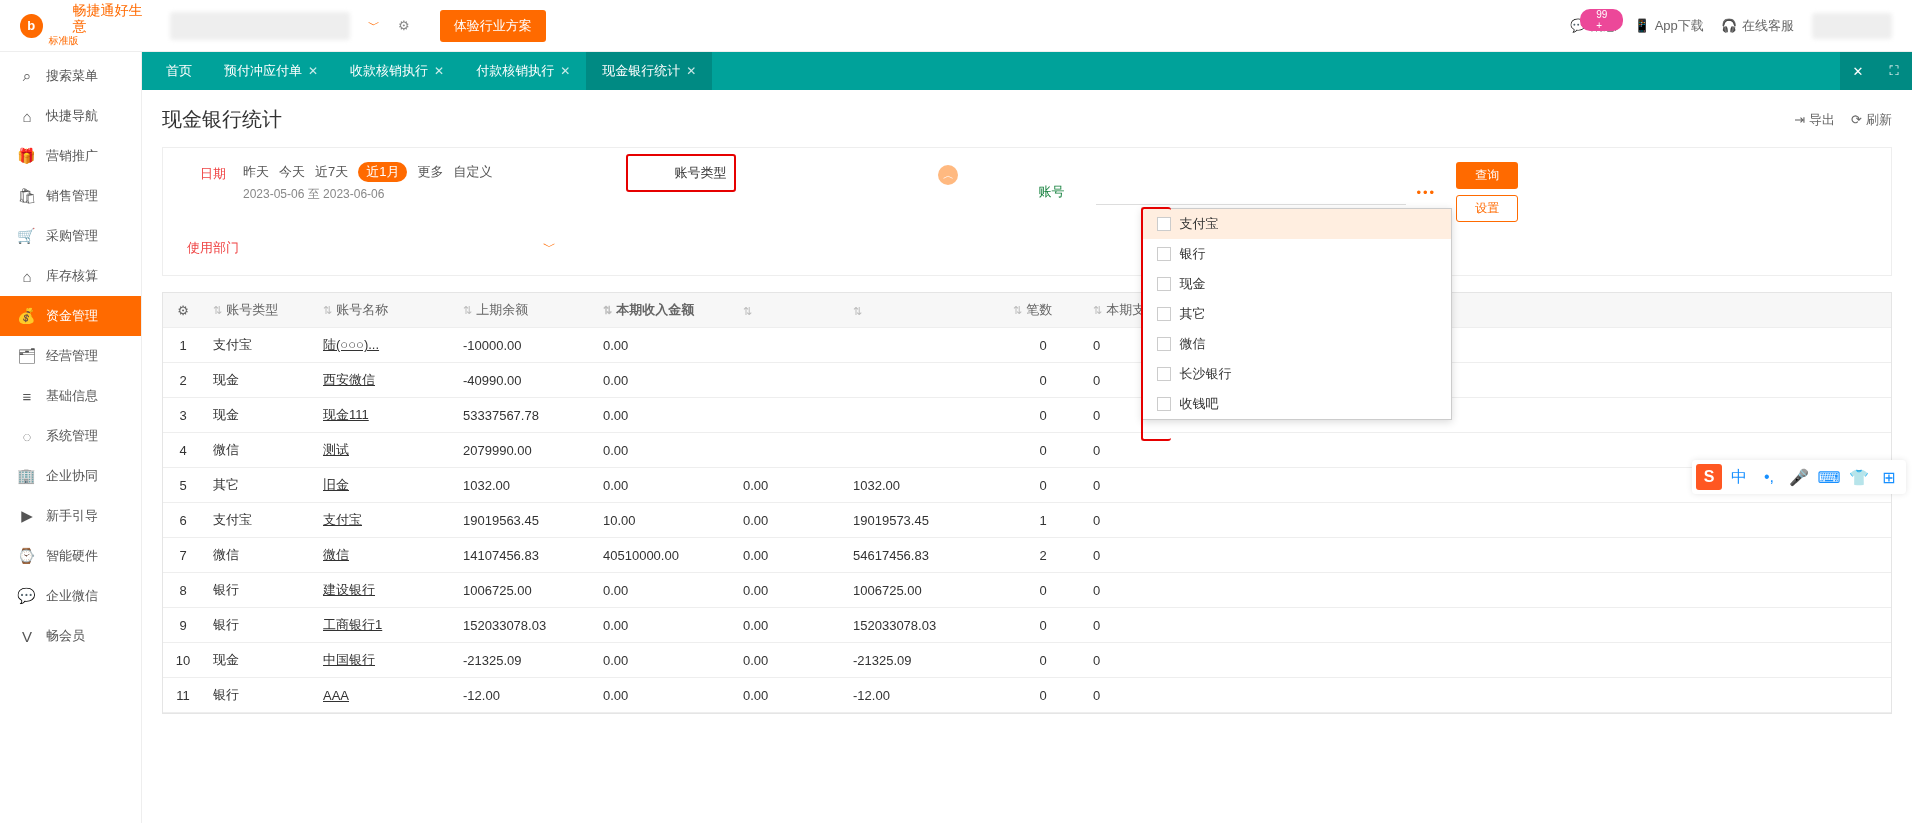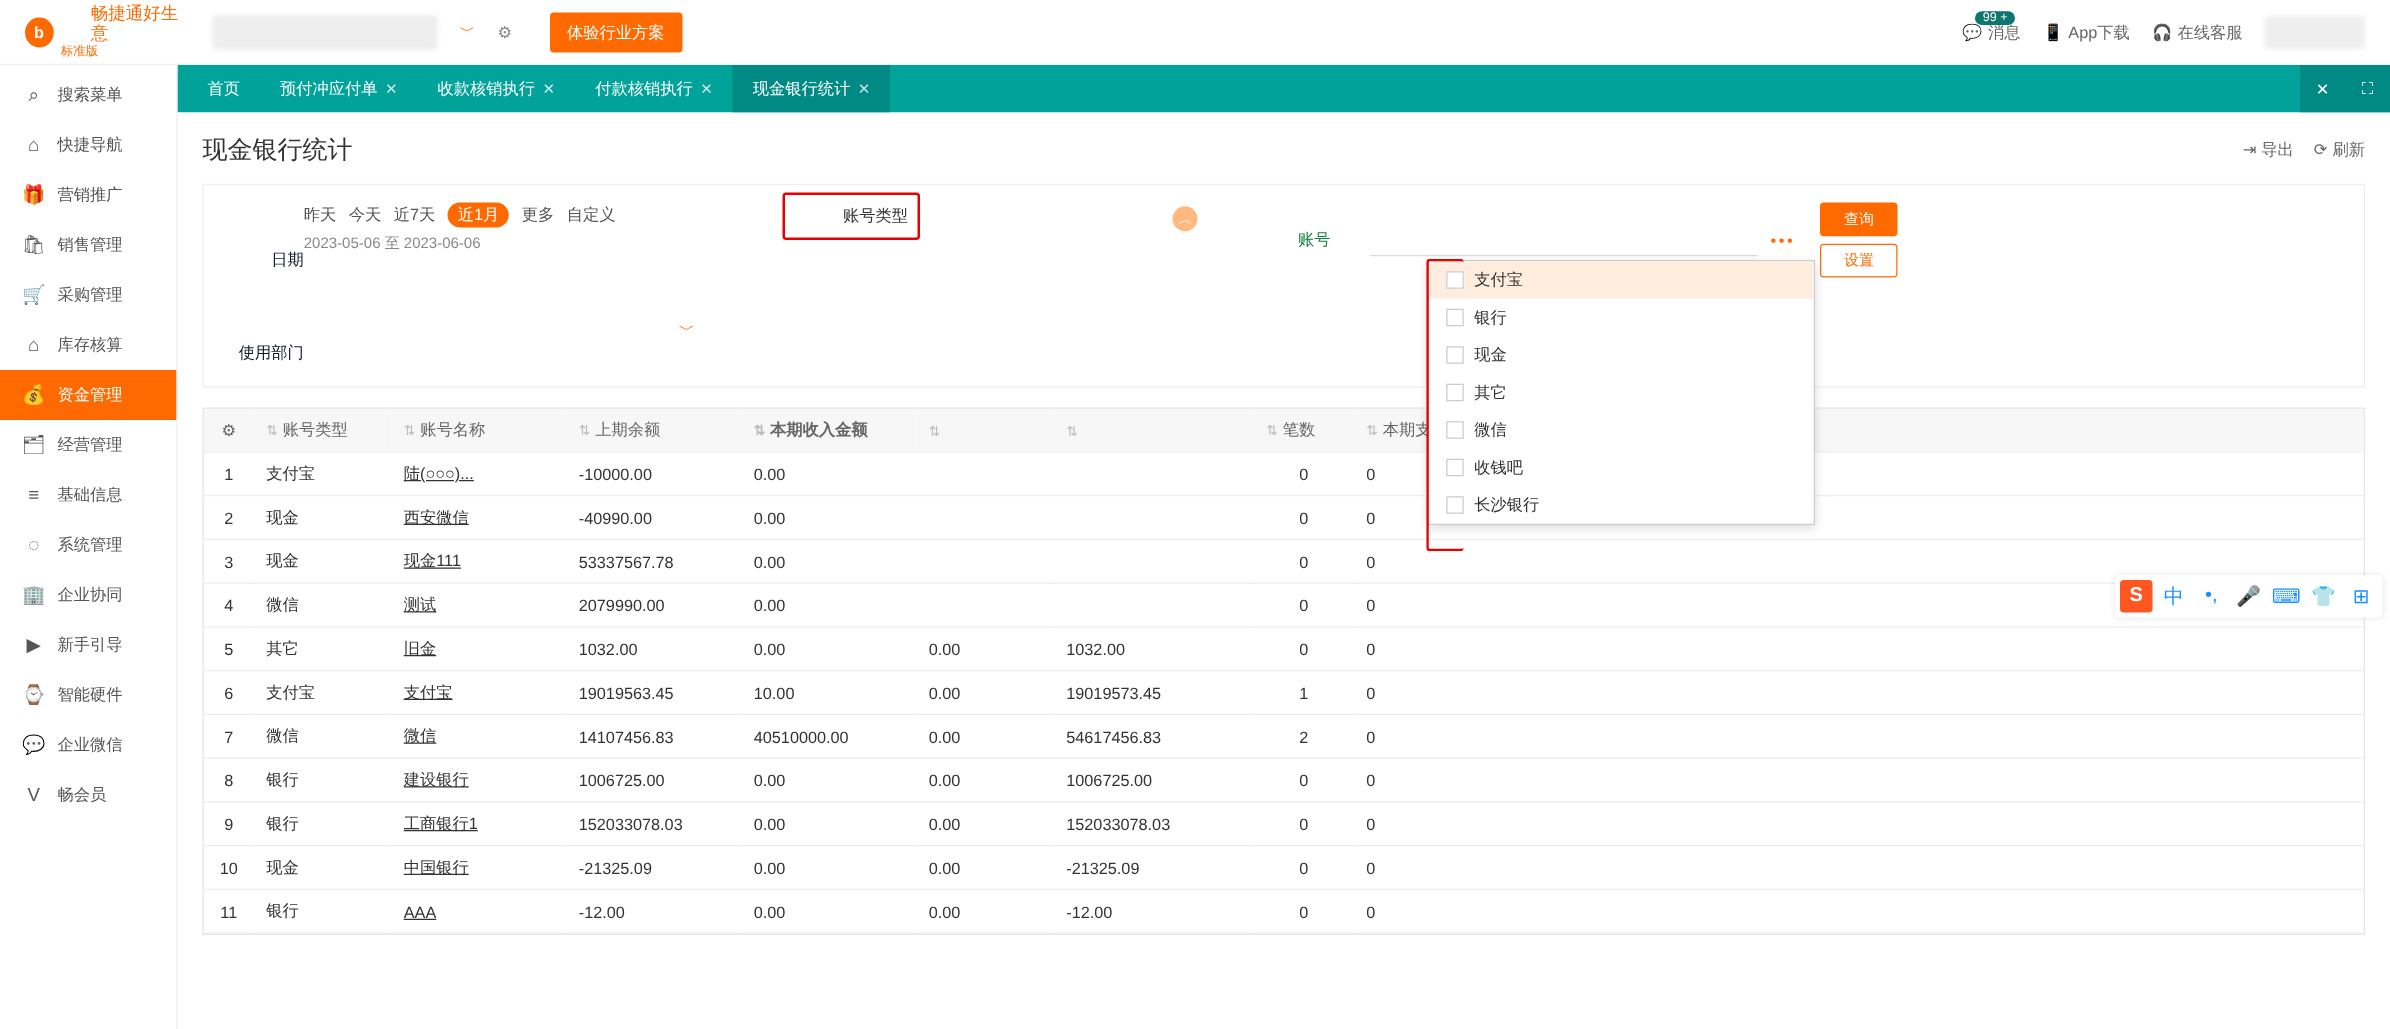--- a/index.html
+++ b/index.html
@@ -11,21 +11,21 @@
 .brand-icon { width: 24px; height: 24px; background: #ff6a00; border-radius: 50%; color: #fff; display: flex; align-items: center; justify-content: center; font-weight: bold; margin-right: 6px; }
 .brand-text { color: #ff6a00; font-size: 14px; line-height: 1.1; margin-left: 24px; }
 .brand-sub { color: #ff6a00; font-size: 10px; }
 .top-mid { display: flex; align-items: center; gap: 10px; margin-left: 20px; }
 .blur-box { width: 180px; height: 28px; background: #eee; filter: blur(2px); border-radius: 3px; }
 .chevron-orange { color: #ff6a00; font-size: 12px; margin: 0 8px; }
 .gear { color: #888; cursor: pointer; }
 .orange-btn { background: #ff6a00; color: #fff; border: none; padding: 7px 14px; border-radius: 3px; cursor: pointer; font-size: 13px; margin-left: 20px; }
 .top-right { margin-left: auto; display: flex; align-items: center; gap: 18px; color: #666; }
 .top-right-item { display: flex; align-items: center; gap: 4px; cursor: pointer; position: relative; }
-.badge-99 { background: #0f766e; color: #fff; border-radius: 10px; padding: 0 6px; font-size: 10px; position: absolute; top: -8px; left: 10px; }
+.badge-99 { background: #ec4899; color: #fff; border-radius: 10px; padding: 0 16px; font-size: 10px; position: absolute; top: -8px; left: 10px; }
 .blur-small { width: 80px; height: 26px; background: #eee; filter: blur(2px); border-radius: 3px; }
 
 
 .tab-bar { background: #00a29a; height: 38px; display: flex; align-items: center; padding-left: 150px; position: relative; }
 .tab { color: #fff; padding: 0 16px; height: 100%; display: flex; align-items: center; gap: 6px; cursor: pointer; font-size: 13px; }
 .tab.active { background: #008a83; }
 .tab-close { font-size: 12px; opacity: 0.8; }
 .tab-right { margin-left: auto; display: flex; }
 .tab-ctrl { width: 36px; height: 38px; display: flex; align-items: center; justify-content: center; color: #fff; cursor: pointer; background: #008a83; }
 
@@ -39,21 +39,21 @@
 .main { position: absolute; left: 142px; right: 0; top: 90px; bottom: 0; padding: 16px 20px; overflow: auto; }
 .page-head { display: flex; align-items: center; margin-bottom: 14px; }
 .page-title { font-size: 20px; font-weight: 500; }
 .page-actions { margin-left: auto; display: flex; gap: 16px; color: #666; }
 .page-action { display: flex; align-items: center; gap: 4px; cursor: pointer; }
 
 
 .filter-panel { background: #fff; border: 1px solid #eee; padding: 14px 20px 18px; position: relative; margin-bottom: 16px; }
 .filter-row { display: flex; align-items: flex-start; gap: 20px; margin-bottom: 14px; }
 .filter-row:last-child{ margin-bottom: 0;}
-.filter-label { width: 60px; text-align: right; color: #0f172a; padding-top: 3px; margin-top: 34px; }
+.filter-label { width: 60px; text-align: center; color: #ef4444; padding-top: 3px; }
 .date-quick { display: flex; align-items: center; gap: 10px; }
 .date-link { color: #555; cursor: pointer; }
 .date-pill { background: #ff6a00; color: #fff; border-radius: 10px; padding: 1px 8px; }
 .date-range { color: #888; font-size: 12px; margin-top: 4px; }
 .acct-type-cell { display: flex; align-items: center; position: relative; margin-left: 120px; }
 .acct-type-box { position: relative; }
 .red-box { border: 2px solid #e60000; border-radius: 3px; }
 .red-label-box { width: 110px; height: 38px; display: flex; align-items: center; justify-content: flex-end; padding-right: 8px; position: absolute; left: -6px; top: -8px; z-index: 3; background: transparent; }
 .acct-type-input { width: 300px; height: 26px; border: none; outline: none; padding-left: 110px; }
 .collapse-circle { width: 20px; height: 20px; border-radius: 50%; background: #ffb980; color: #fff; display: flex; align-items: center; justify-content: center; cursor: pointer; margin-left: 6px; font-size: 11px; }
@@ -277,25 +277,25 @@
               <div class="dd-item">
                 <span class="dd-check"></span>
                 <span>其它</span>
               </div>
               <div class="dd-item">
                 <span class="dd-check"></span>
                 <span>微信</span>
               </div>
               <div class="dd-item">
                 <span class="dd-check"></span>
+                <span>长沙银行</span>
+              </div>
+              <div class="dd-item">
+                <span class="dd-check"></span>
                 <span>收钱吧</span>
-              </div>
-              <div class="dd-item">
-                <span class="dd-check"></span>
-                <span>长沙银行</span>
               </div>
             </div>
         </div>
       </div>
 
       <div style="display:flex;align-items:center;flex:1;">
         <div class="acct-label">账号</div>
         <div class="acct-input-wrap"><input style="border: none; outline: none; width: 100%;"></div>
         <span class="more-dots">•••</span>
         <div class="right-btns">

